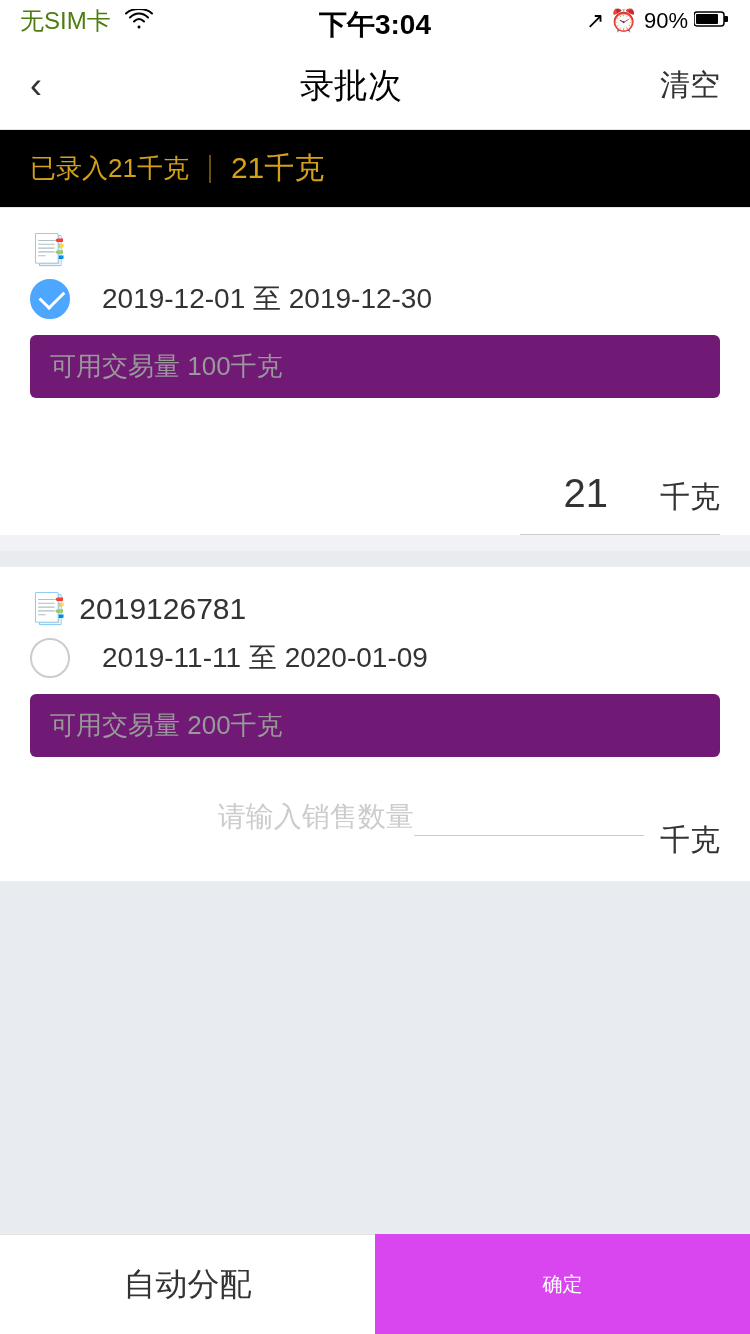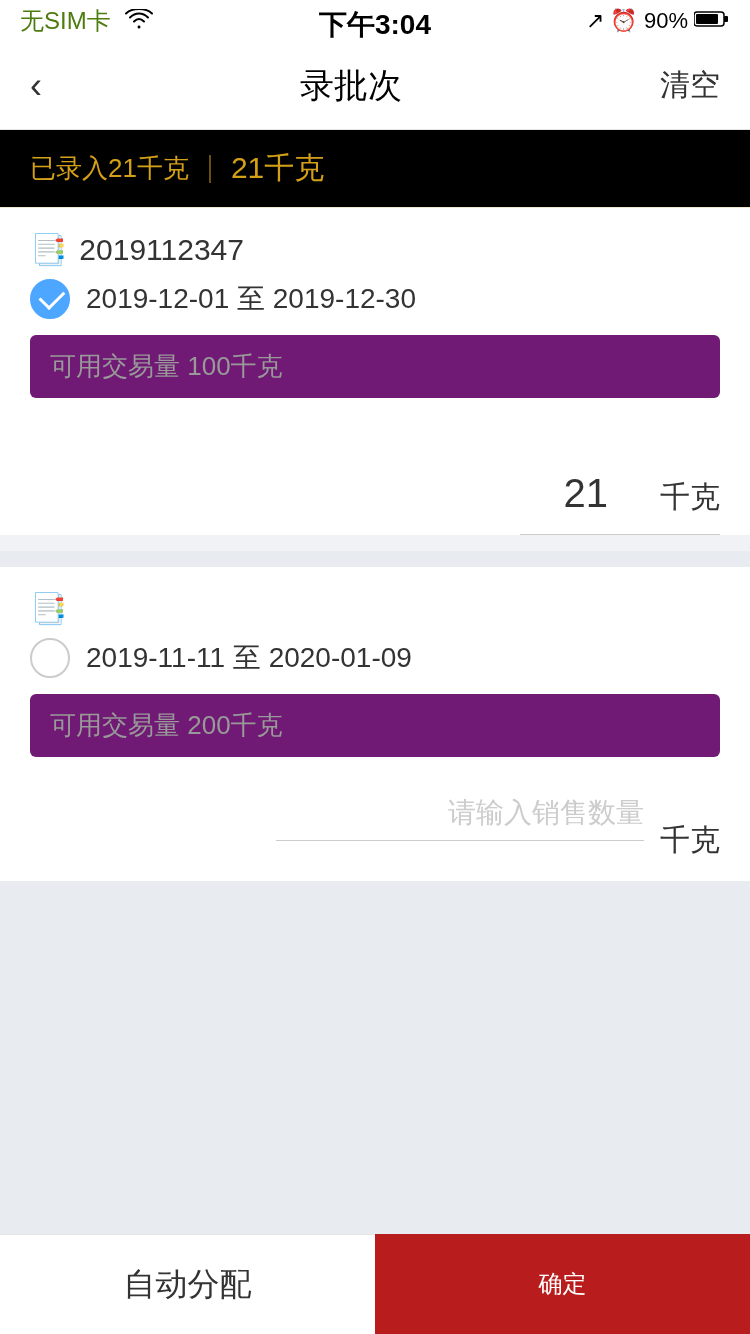--- a/index.html
+++ b/index.html
@@ -120,21 +120,21 @@
     }
     .batch-id {
       font-size: 30px;
       color: #333;
       font-weight: 500;
     }
 
     .batch-date-row {
       display: flex;
       align-items: center;
-      gap: 16px;
+      gap: 32px;
       margin-bottom: 16px;
     }
     .batch-radio {
       width: 40px;
       height: 40px;
       border-radius: 50%;
       border: 2px solid #ccc;
       background: #fff;
       display: flex;
       align-items: center;
@@ -170,21 +170,21 @@
     .input-underline-row {
       display: flex;
       align-items: center;
       justify-content: flex-end;
       gap: 16px;
       padding-bottom: 20px;
       position: relative;
     }
     .input-with-underline {
       display: flex;
-      flex-direction: column;
+      flex-direction: row;
       align-items: flex-end;
       flex: 1;
     }
     .input-field-text {
       font-size: 28px;
       color: #ccc;
       text-align: right;
       width: 100%;
     }
     .input-underline {
@@ -222,23 +222,23 @@
       flex: 1;
       background: #ffffff;
       border: none;
       border-top: 1px solid #e5e5e5;
       font-size: 32px;
       color: #333;
       cursor: pointer;
     }
     .btn-confirm {
       flex: 1;
-      background: #b91c1c;
+      background: #d946ef;
       border: none;
-      font-size: 24px;
+      font-size: 20px;
       color: #ffffff;
       cursor: pointer;
     }
 
     
     .qty-value-row {
       display: flex;
       align-items: baseline;
       justify-content: flex-end;
       gap: 16px;
@@ -300,41 +300,41 @@
 
 <div class="info-banner">
   <span class="info-label">已录入21千克</span>
   <div class="info-divider"></div>
   <span class="info-value">21千克</span>
 </div>
 
 <div class="batch-card">
   <div class="batch-header">
     <span class="batch-icon">📑</span>
-    <span class="batch-id">2019112347</span>
   </div>
   <div class="batch-date-row">
     <div class="batch-radio selected"></div>
     <span class="batch-date">2019-12-01 至 2019-12-30</span>
   </div>
   <div class="batch-availability">可用交易量 100千克</div>
 
   <div class="qty-value-row">
     <span class="qty-number">21</span>
     <span style="width:20px;"></span>
     <span class="qty-unit-label">千克</span>
   </div>
   <div class="qty-line"></div>
 </div>
 
 <div class="card-separator"></div>
 
 <div class="batch-card">
   <div class="batch-header">
     <span class="batch-icon">📑</span>
+    <span class="batch-id">2019126781</span>
   </div>
   <div class="batch-date-row">
     <div class="batch-radio"></div>
     <span class="batch-date">2019-11-11 至 2020-01-09</span>
   </div>
   <div class="batch-availability">可用交易量 200千克</div>
 
   <div class="input-underline-row">
     <div class="input-with-underline">
       <span class="input-field-text">请输入销售数量</span>

